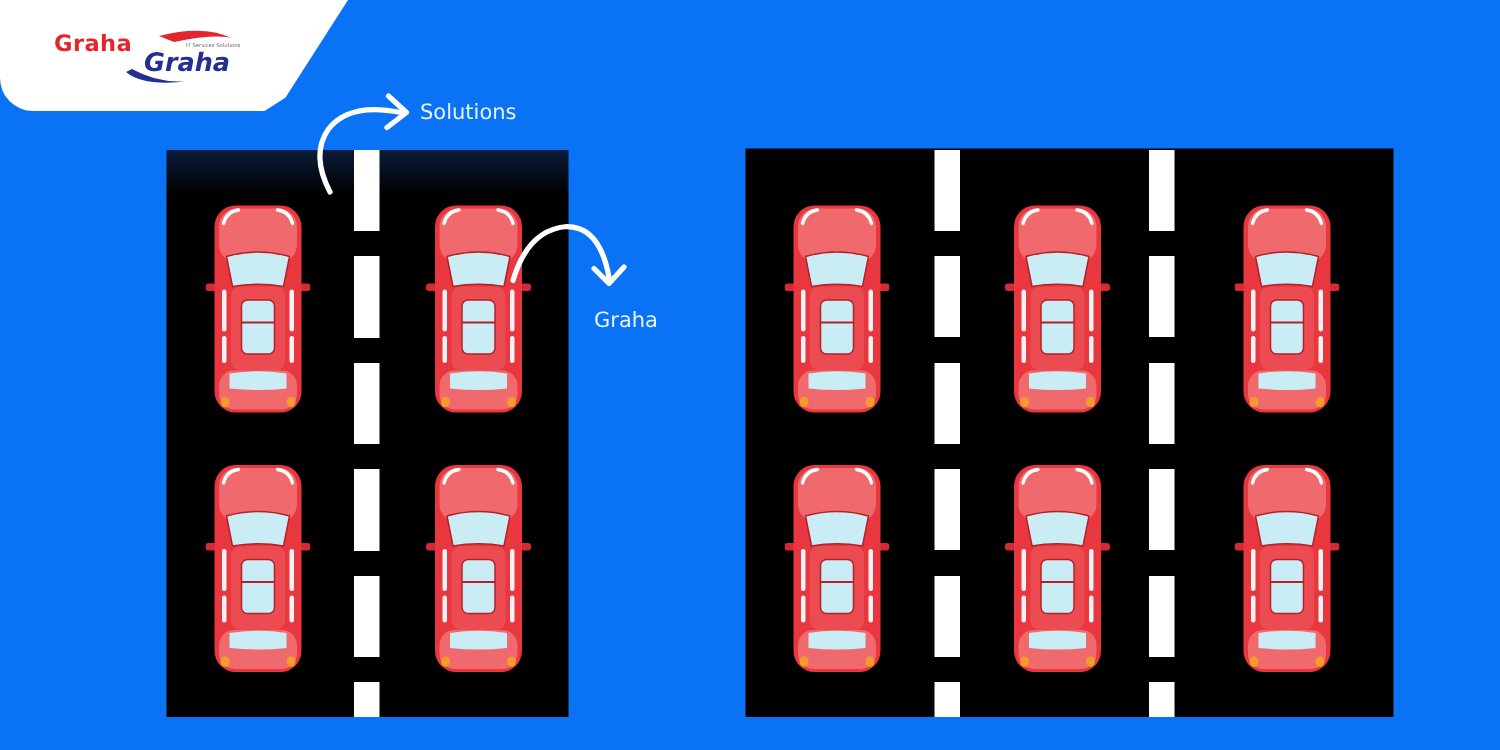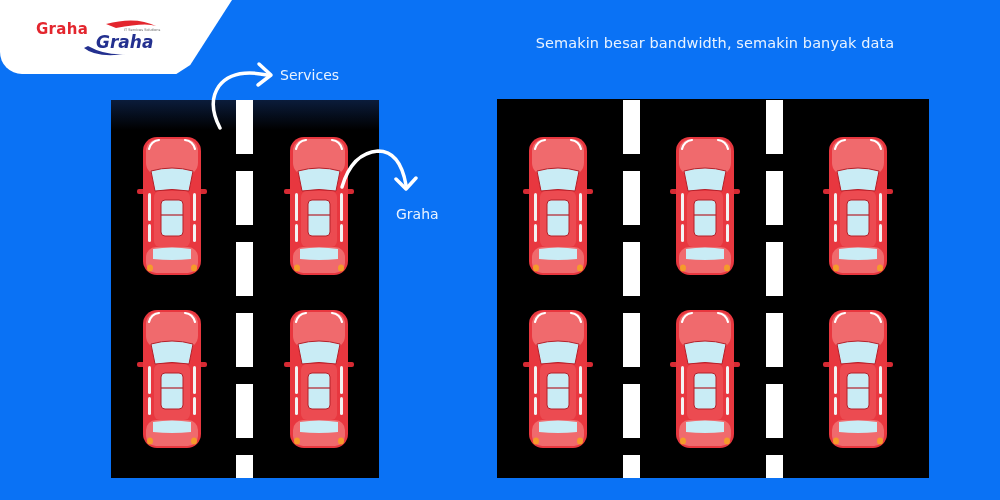--- a/index.html
+++ b/index.html
@@ -100,21 +100,20 @@
   <svg class="logo-swoosh" width="130" height="40" viewBox="0 0 130 40">
     <path d="M50 6 Q80 -2 100 8 Q90 4 60 10 Z" fill="#e3262e"></path>
     <path d="M28 30 Q40 40 70 36 Q50 38 32 28 Z" fill="#23308f"></path>
   </svg>
   <span class="logo-graha">Graha</span>
   <span class="logo-karya">Graha</span>
   <span class="logo-tag">IT Services Solutions</span>
 </div>
 
 <div class="caption">
-  <div>Semakin besar bandwidth, semakin banyak data</div>
 </div>
 
 <div class="road road-left">
   <div class="divider" style="left:125px;"></div>
   <svg class="car" style="left:26px; top:35px;">
       <use href="#car-shape"></use>
     </svg>
   <svg class="car" style="left:173px; top:35px;">
       <use href="#car-shape"></use>
     </svg>
@@ -146,19 +145,19 @@
     </svg>
   <svg class="car" style="left:326px; top:209px;">
       <use href="#car-shape"></use>
     </svg>
 </div>
 
 <svg class="arrow" style="left:205px; top:58px;" width="75" height="75" viewBox="0 0 75 75">
   <path d="M15 70 Q2 45 14 28 Q28 10 62 17" stroke="#ffffff" stroke-width="3.5" fill="none" stroke-linecap="round"></path>
   <path d="M54 6 L66 17 L53 27" stroke="#ffffff" stroke-width="3.5" fill="none" stroke-linecap="round" stroke-linejoin="round"></path>
 </svg>
-<div class="label" style="left:280px; top:67px;">Services</div>
+<div class="label" style="left:280px; top:67px;">Solutions</div>
 
 <svg class="arrow" style="left:338px; top:145px;" width="80" height="55" viewBox="0 0 80 55">
   <path d="M4 42 Q14 8 40 6 Q62 6 68 40" stroke="#ffffff" stroke-width="3.5" fill="none" stroke-linecap="round"></path>
   <path d="M58 34 L68 44 L78 33" stroke="#ffffff" stroke-width="3.5" fill="none" stroke-linecap="round" stroke-linejoin="round"></path>
 </svg>
 <div class="label" style="left:396px; top:206px;">Graha</div>
 
 </body></html>

